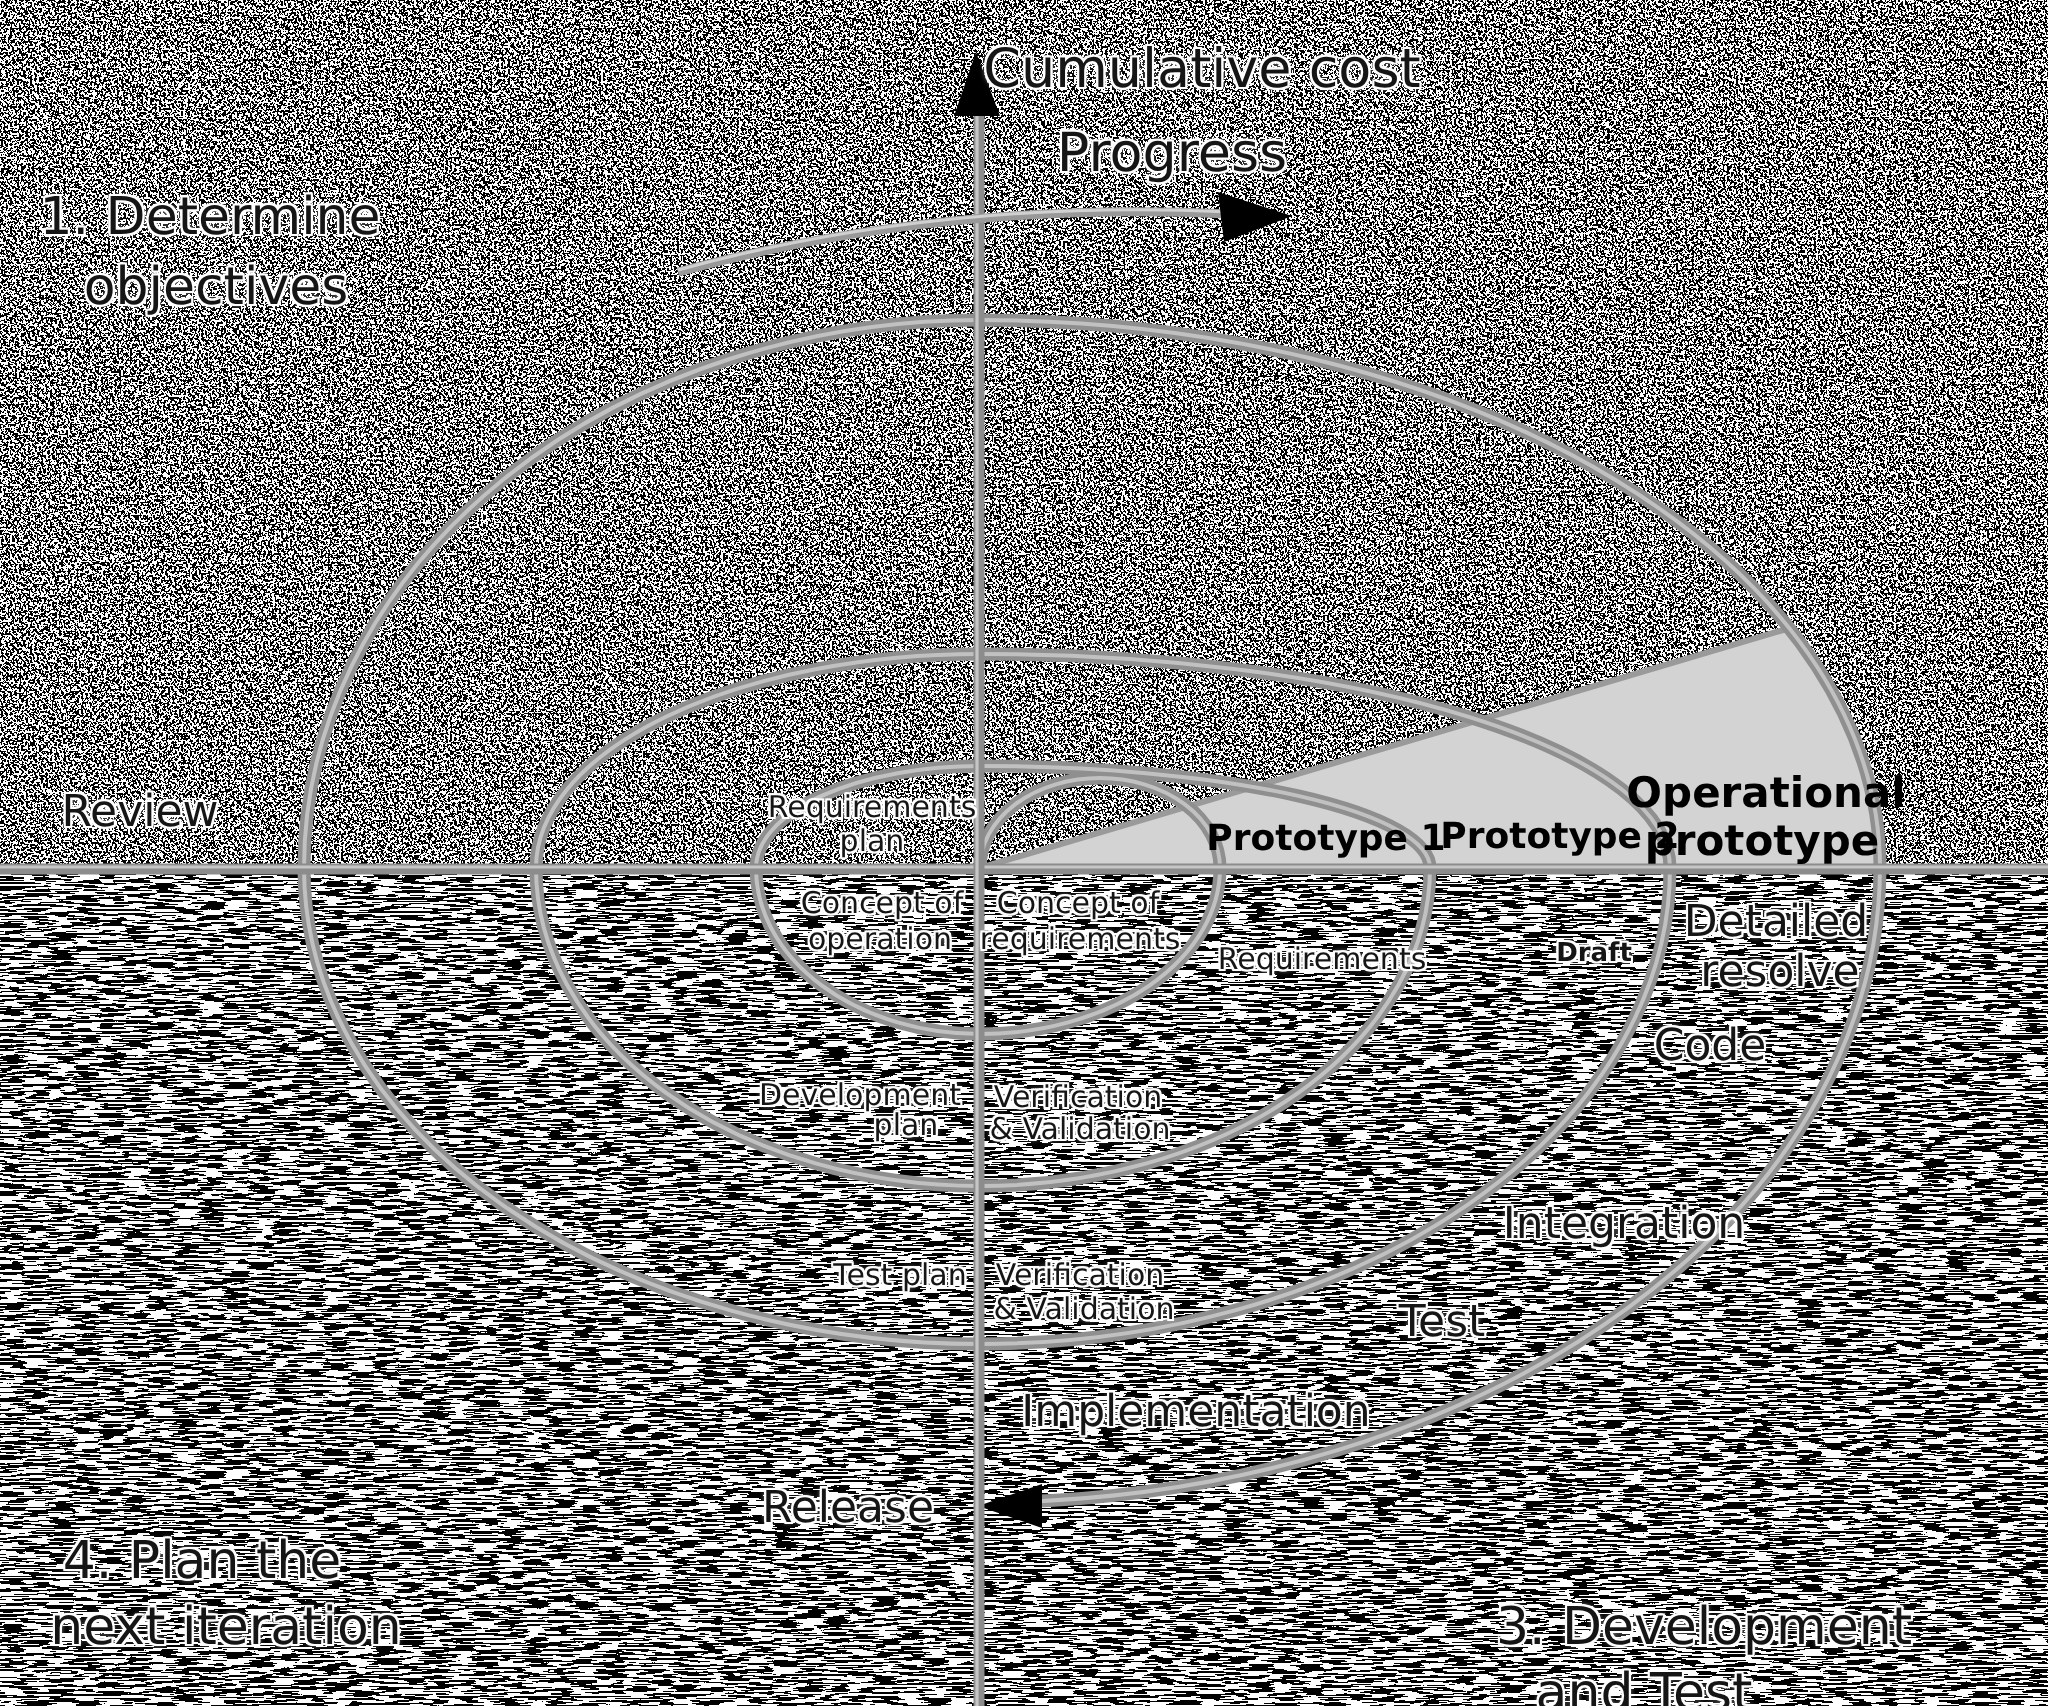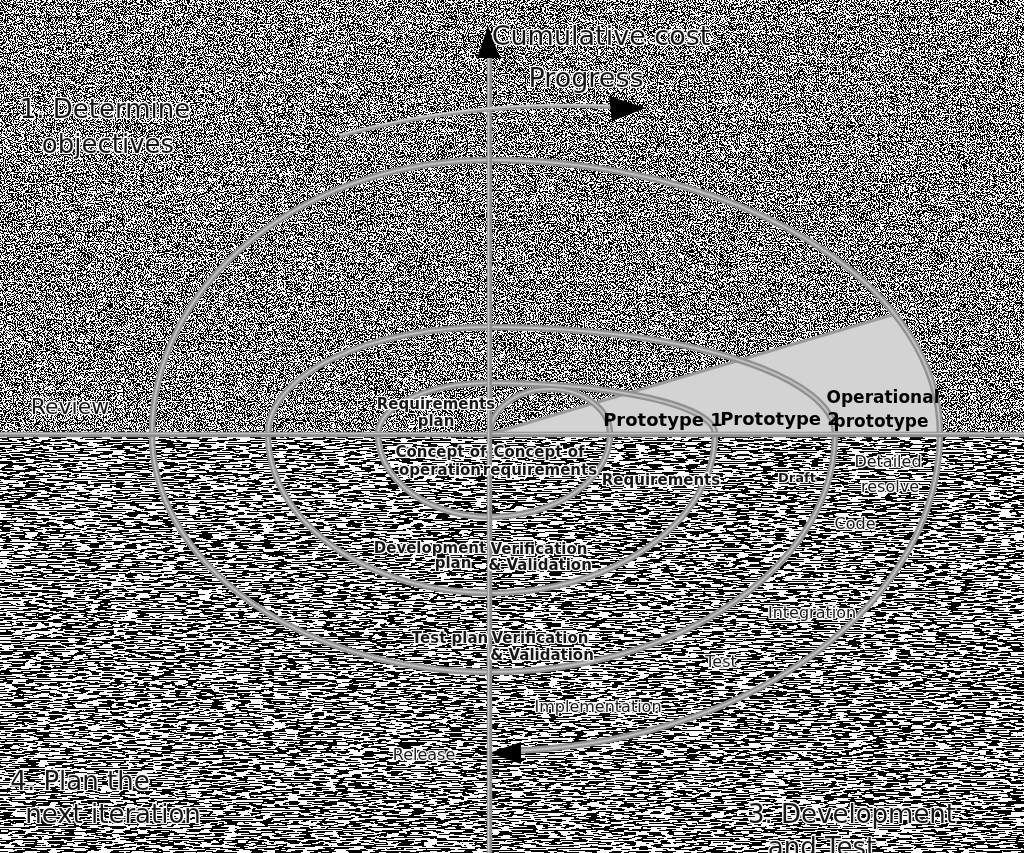--- a/index.html
+++ b/index.html
@@ -5,26 +5,26 @@
   html,body{margin:0;padding:0;background:#fff;}
   #stage{position:relative;width:1024px;height:853px;overflow:hidden;
          font-family:"DejaVu Sans","Liberation Sans",sans-serif;}
   #scene{position:absolute;left:0;top:0;}
   .lbl{position:absolute;transform:translate(-50%,-50%);white-space:nowrap;
        color:#151515;line-height:1;
        text-shadow:-1px -1px 0 #fff,1px -1px 0 #fff,-1px 1px 0 #fff,1px 1px 0 #fff,
                    -1px 0 0 #fff,1px 0 0 #fff,0 -1px 0 #fff,0 1px 0 #fff,0 0 3px #fff;}
   .q  {font-size:26px;margin-top:31px;}                       
   .t  {font-size:27px;}                       
-  .m  {font-size:16px;}                       
-  .s  {font-size:15px;font-weight:bold;}      
+  .m  {font-size:22px;}                       
+  .s  {font-size:15px;font-weight:normal;}      
   .xs {font-size:13px;font-weight:bold;}
   .rv {font-size:22px;font-weight:normal;}
   .pr {font-size:18px;font-weight:bold;text-shadow:none;color:#000;}
-  .op {font-size:17px;font-weight:bold;text-shadow:none;color:#000;}
+  .op {font-size:21px;font-weight:bold;text-shadow:none;color:#000;}
 </style>
 </head>
 <body>
 
 <div id="stage">
 
   <svg id="scene" width="1024" height="853" viewBox="0 0 1024 853">
     <defs>
       <filter id="nzTop" x="0%" y="0%" width="100%" height="100%">
         <feTurbulence type="fractalNoise" baseFrequency="0.9 0.9" numOctaves="2" seed="8" stitchTiles="stitch"></feTurbulence>
@@ -101,21 +101,21 @@
     <polygon points="646,108 609,96 612,121" fill="#000"></polygon>
   </svg>
 
   <div class="lbl t" style="left:601px;top:35px">Cumulative cost</div>
   <div class="lbl t" style="left:586px;top:77px">Progress</div>
 
   <div class="lbl q" style="left:105px;top:78px">1. Determine</div>
   <div class="lbl q" style="left:108px;top:113px">objectives</div>
   <div class="lbl q" style="left:852px;top:783px">3. Development</div>
   <div class="lbl q" style="left:822px;top:816px">and Test</div>
-  <div class="lbl q" style="left:80px;top:750px">4. Plan the</div>
+  <div class="lbl q" style="left:101px;top:750px">4. Plan the</div>
   <div class="lbl q" style="left:113px;top:783px">next iteration</div>
 
   <div class="lbl rv" style="left:70px;top:407px">Review</div>
   <div class="lbl m" style="left:424px;top:755px">Release</div>
 
   <div class="lbl pr" style="left:663px;top:420px">Prototype 1</div>
   <div class="lbl pr" style="left:780px;top:419px">Prototype 2</div>
   <div class="lbl op" style="left:883px;top:397px">Operational</div>
   <div class="lbl op" style="left:881px;top:421px">prototype</div>
 

